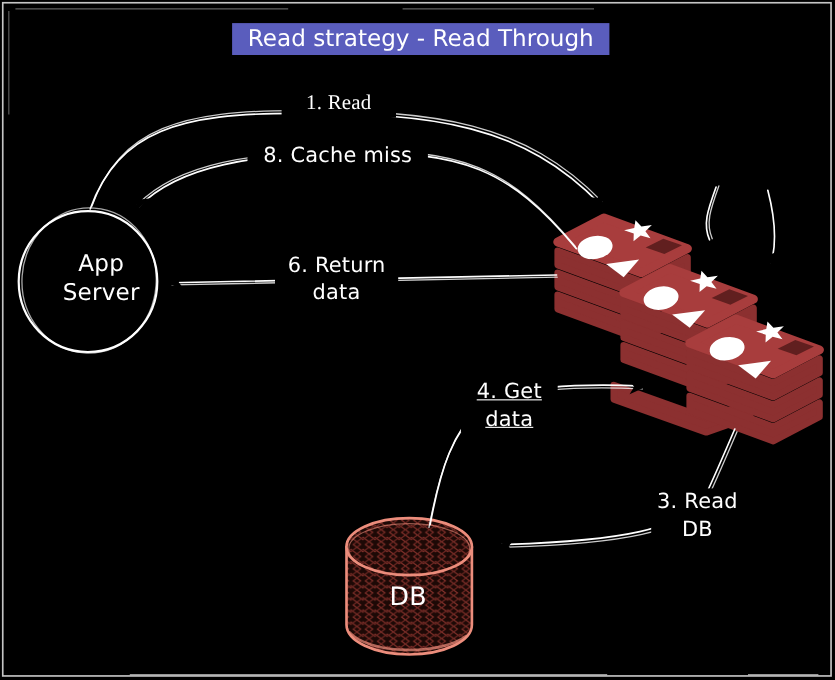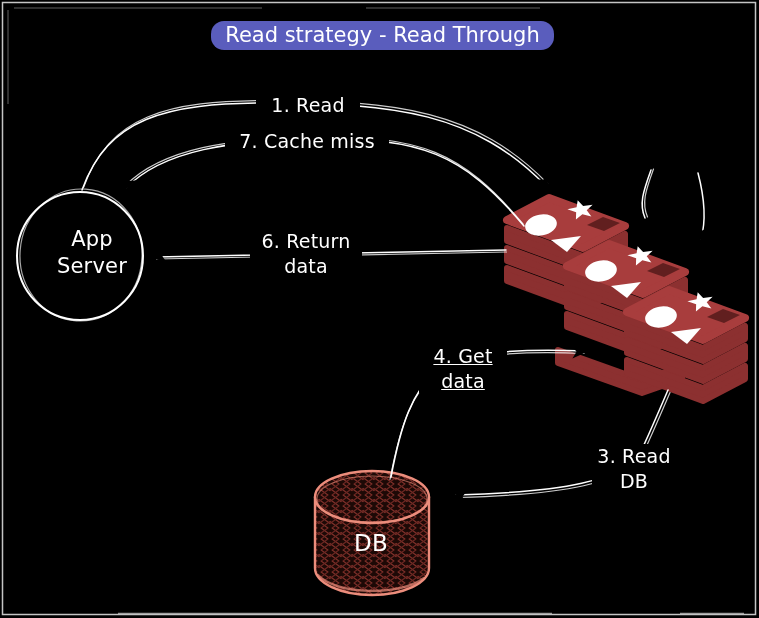--- a/index.html
+++ b/index.html
@@ -26,23 +26,23 @@
   .lbl {
     position:absolute; color:#ffffff; font-size:19px; line-height:1.3;
     text-align:center; white-space:pre-line; letter-spacing:.2px;
   }
   .occlude { background:#000000; }
   .node-label { font-size:21px; }
   .db-label { font-size:23px; }
   .title {
     position:absolute; left:211px; top:21px; width:343px; height:29px;
     background:#5a5dbd; color:#ffffff; font-size:21px; line-height:29px;
-    text-align:center; white-space:nowrap;border-radius:13px;
+    text-align:center; white-space:nowrap;
   }
-  .l1 { left:256px; top:93px;  width:104px; }
+  .l1 { left:256px; top:82px;  width:104px;font-family:Liberation Serif, serif; }
   .l2 { left:225px; top:129px; width:164px; }
   .l3 { left:592px; top:444px; width:84px;  }
   .l4 { left:419px; top:344px; width:88px;text-decoration:underline;  }
   .l5 { left:634px; top:126px; width:112px; }
   .l6 { left:250px; top:229px; width:112px; }
   .lapp { left:18px;  top:226px; width:148px; }
   .ldb  { left:336px; top:529px; width:70px;  }
 </style>
 </head>
 <body>
@@ -147,21 +147,21 @@
       <path class="ink ink2" d="M668,390 C656,418 650,432 642,449 C625,482 560,492 456,495" transform="translate(2,2.5)"></path>
       <g class="head" transform="translate(450,496) rotate(183)">
           <use href="#ah"></use>
         </g>
     </g>
   </svg>
 
   <div class="title">Read strategy - Read Through</div>
 
   <div class="lbl occlude l1">1. Read</div>
-  <div class="lbl occlude l2">7. Cache miss</div>
+  <div class="lbl occlude l2">8. Cache miss</div>
   <div class="lbl occlude l3">3. Read
 DB</div>
   <div class="lbl occlude l4">4. Get
 data</div>
   <div class="lbl occlude l6">6. Return
 data</div>
 
   <div class="lbl node-label lapp">App
 Server</div>
   <div class="lbl db-label ldb">DB</div>

